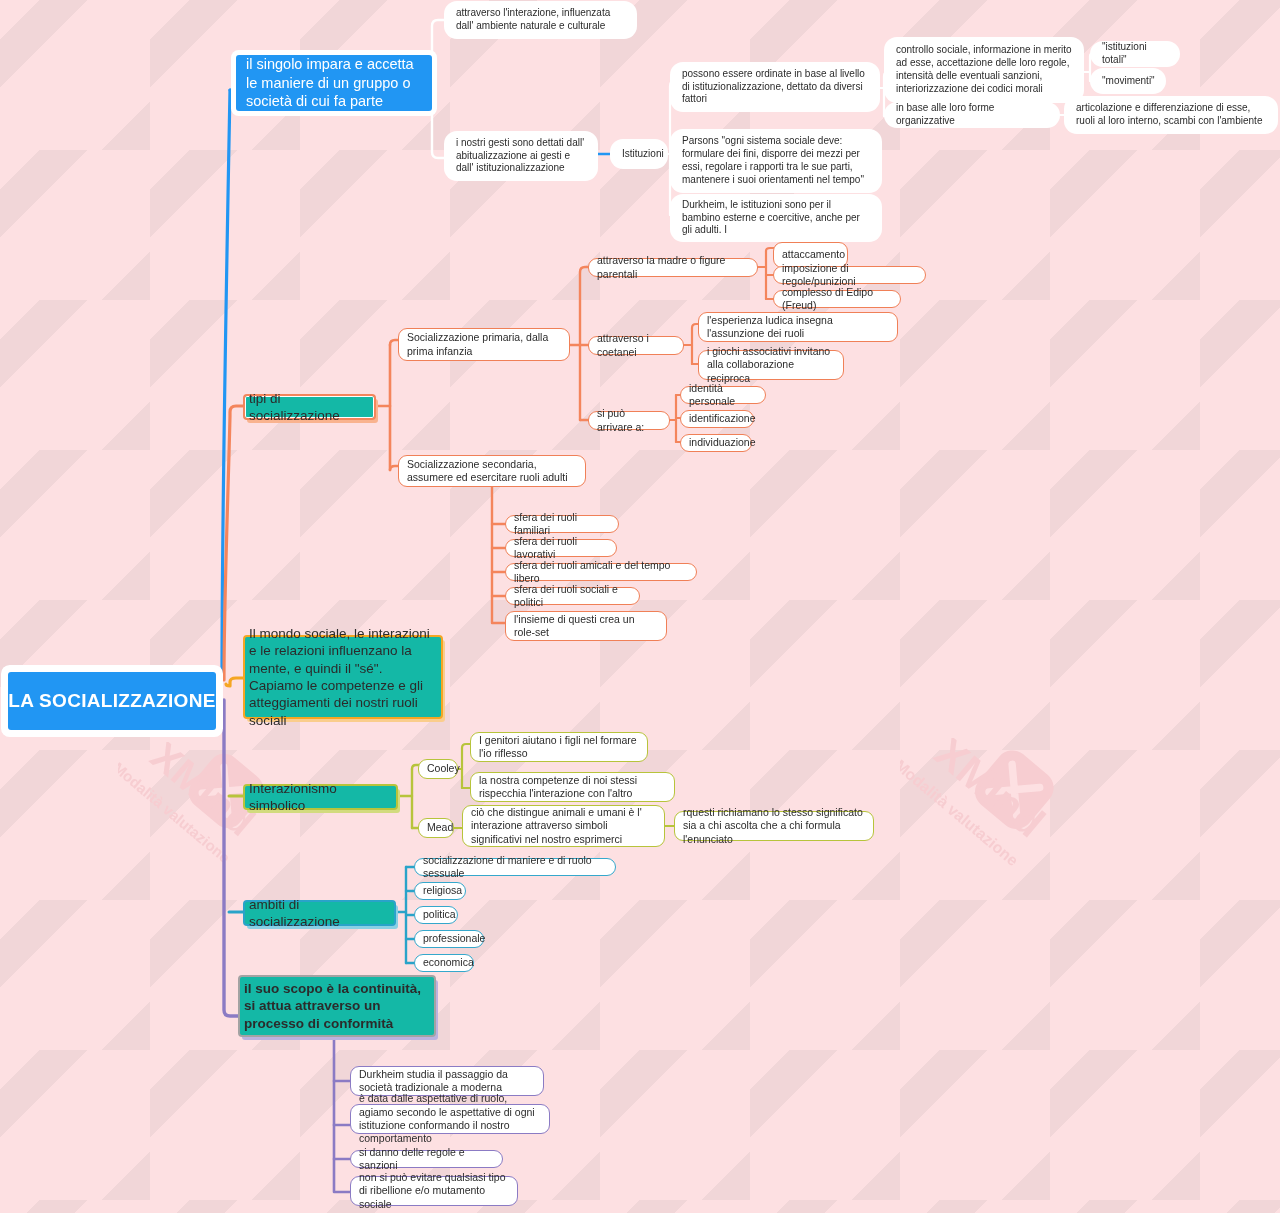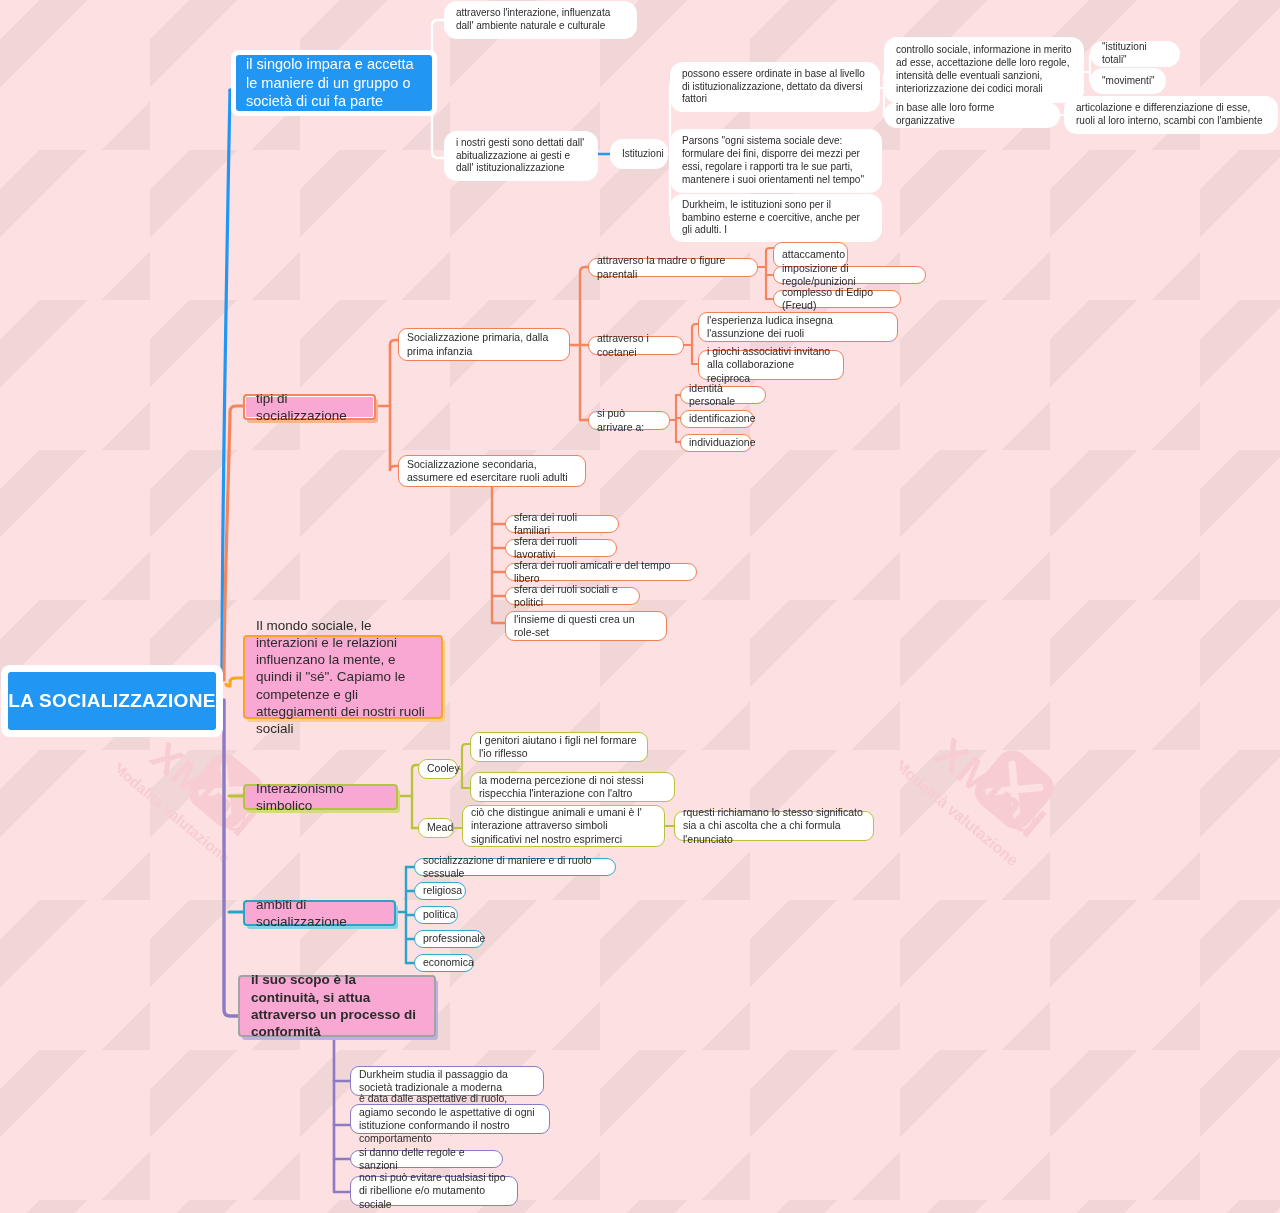--- a/index.html
+++ b/index.html
@@ -46,22 +46,22 @@
 
   
   .plain{background:#ffffff;border-radius:9px;font-size:10px;
          padding:6px 8px;box-shadow:0 0 0 4px #ffffff;}
 
   
   .bx{border-radius:9px;border:1.6px solid #F08057;background:#fff;
       font-size:10.5px;padding:5px 8px;}
 
   
-  .emph{font-size:13.5px;padding:8px 11px;border-radius:4px;
-        background:#f9a8d4;}
+  .emph{font-size:13.5px;padding:8px 4px;border-radius:4px;
+        background:#14b8a6;}
   .emph.orange{border:2px solid #F4855C;box-shadow:3px 4px 0 -1px #F9B38F,0 0 0 1px #fff inset;}
   .emph.yellow{border:2px solid #F5A623;box-shadow:3px 4px 0 -1px #FACD8C;}
   .emph.olive{border:2px solid #B7C43B;box-shadow:3px 4px 0 -1px #D2DB7E;}
   .emph.cyan{border:2px solid #29A3C9;box-shadow:3px 4px 0 -1px #8AD0E4;}
   .emph.purple{border:2px solid #a3a3a3;box-shadow:3px 4px 0 -1px #BCB2DF;font-weight:bold;}
 
   .bx.olive{border-color:#B7C43B;}
   .bx.cyan{border-color:#35A8CC;}
   .bx.purple{border-color:#8B7BC4;}
 </style>
@@ -334,21 +334,21 @@
 
   <div class="node bx olive" style="left:418px;top:759px;width:40px;height:20px;justify-content:center;">
     <span class="tx" style="text-align:center;">Cooley</span>
   </div>
 
   <div class="node bx olive" style="left:470px;top:732px;width:178px;height:30px;">
     <span class="tx">I genitori aiutano i figli nel formare l'io riflesso</span>
   </div>
 
   <div class="node bx olive" style="left:470px;top:772px;width:205px;height:30px;">
-    <span class="tx">la moderna percezione di noi stessi rispecchia l'interazione con l'altro</span>
+    <span class="tx">la nostra competenze di noi stessi rispecchia l'interazione con l'altro</span>
   </div>
 
   <div class="node bx olive" style="left:418px;top:818px;width:36px;height:20px;">
     <span class="tx" style="text-align:center;">Mead</span>
   </div>
 
   <div class="node bx olive" style="left:462px;top:805px;width:203px;height:42px;">
     <span class="tx">ciò che distingue animali e umani è l' interazione attraverso simboli significativi nel nostro esprimerci</span>
   </div>
 

